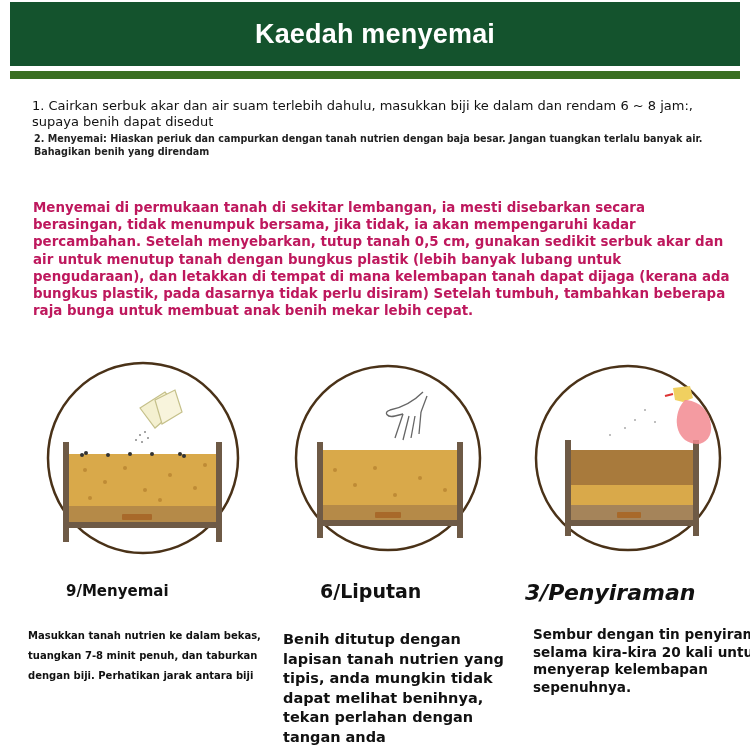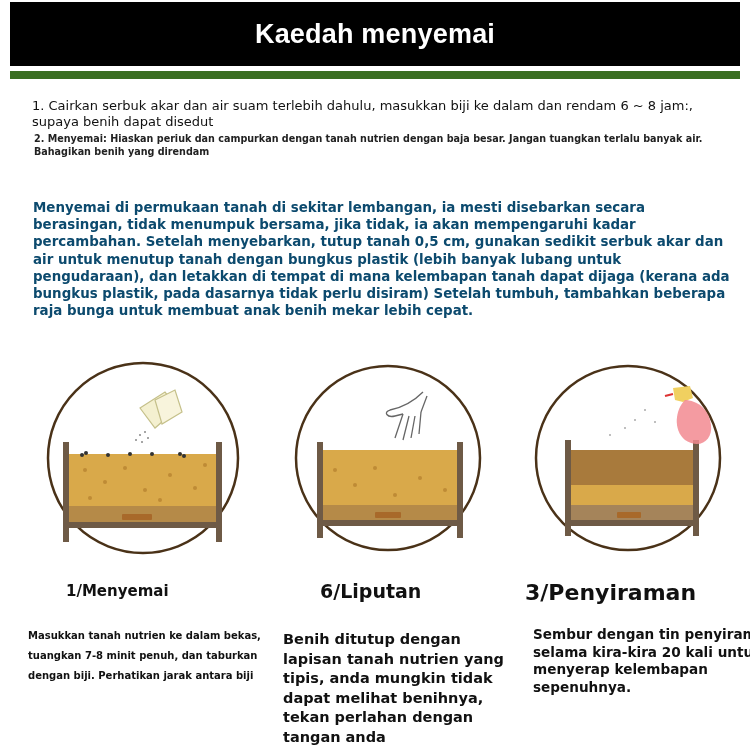--- a/index.html
+++ b/index.html
@@ -1,21 +1,21 @@
 <!DOCTYPE html>
 <html><head>
   <meta charset="utf-8">
   <style>
     * { box-sizing: border-box; margin: 0; padding: 0; }
     html, body { width: 750px; height: 750px; overflow: hidden; background: #ffffff; }
     body { position: relative; font-family: "DejaVu Sans", sans-serif; color: #111; }
 
     .header-bar {
       position: absolute; left: 10px; top: 2px; width: 730px; height: 64px;
-      background: #000000; display: flex; align-items: center; justify-content: center;
+      background: #14532d; display: flex; align-items: center; justify-content: center;
     }
     .header-title {
       color: #ffffff; font-family: "Liberation Sans", sans-serif; font-weight: bold;
       font-size: 27px; letter-spacing: 0.2px;
     }
     .header-stripe {
       position: absolute; left: 10px; top: 71px; width: 730px; height: 8px; background: #3a6e22;
     }
 
     .intro { position: absolute; left: 32px; top: 98px; width: 700px; }
@@ -24,21 +24,21 @@
     }
     .note {
       font-family: "DejaVu Sans", sans-serif; font-size: 9.6px; line-height: 13px; color: #222;
       margin-top: 5px; font-weight: bold;
     }
     .note.step2 { margin-top: 2px; padding-left: 2px; }
 
     .main-para {
       position: absolute; left: 33px; top: 199px; width: 700px;
       font-family: "DejaVu Sans", sans-serif; font-weight: bold; font-size: 13.4px; line-height: 17.2px;
-      color: #0c4a6e;
+      color: #be185d;
     }
 
     .step {
       position: absolute; top: 350px; width: 230px;
     }
     .step .illus { position: absolute; left: 0; top: 0; width: 230px; height: 220px; }
     .step .label {
       position: absolute; font-family: "DejaVu Sans", sans-serif; font-weight: bold; color: #111;
       white-space: nowrap;
     }
@@ -48,21 +48,21 @@
 
     #step1 { left: 30px; }
     #step1 .label { left: 36px; top: 232px; font-size: 15px; }
     #step1 .desc { left: -2px; top: 276px; width: 240px; font-size: 10px; line-height: 20px; }
 
     #step2 { left: 275px; }
     #step2 .label { left: 45px; top: 230px; font-size: 19px; }
     #step2 .desc { left: 8px; top: 280px; width: 230px; font-size: 14.5px; line-height: 19.6px; }
 
     #step3 { left: 515px; }
-    #step3 .label { left: 10px; top: 230px; font-size: 22px; }
+    #step3 .label { left: 10px; top: 230px; font-size: 22px; font-style: italic; }
     #step3 .desc { left: 18px; top: 276px; width: 230px; font-size: 13.6px; line-height: 17.5px; }
   </style>
 </head>
 <body>
 
 <div class="header-bar">
   <h1 class="header-title">Kaedah menyemai</h1>
 </div>
 <div class="header-stripe"></div>
 
@@ -112,21 +112,21 @@
       <path d="M125 50 L145 40 L152 62 L132 74 Z" fill="#f8f4dc" stroke="#c5c08a" stroke-width="1.2"></path>
       <g fill="#888">
           <circle cx="110" cy="85" r="1"></circle>
           <circle cx="115" cy="82" r="1"></circle>
           <circle cx="106" cy="90" r="1"></circle>
           <circle cx="112" cy="92" r="1"></circle>
           <circle cx="118" cy="88" r="1"></circle>
         </g>
     </g>
   </svg>
-  <span class="label">1/Menyemai</span>
+  <span class="label">9/Menyemai</span>
   <p class="desc">Masukkan tanah nutrien ke dalam bekas, tuangkan 7-8 minit penuh, dan taburkan dengan biji. Perhatikan jarak antara biji</p>
 </div>
 
 <div class="step" id="step2">
   <svg class="illus" viewBox="0 0 230 220">
     <circle cx="113" cy="108" r="92" fill="#fff" stroke="#4a3218" stroke-width="2.5"></circle>
     <rect x="42" y="92" width="6" height="96" fill="#6e5a46"></rect>
     <rect x="182" y="92" width="6" height="96" fill="#6e5a46"></rect>
     <rect x="48" y="100" width="134" height="70" fill="#d9a94a"></rect>
     <rect x="48" y="155" width="134" height="15" fill="#b58a48"></rect>

